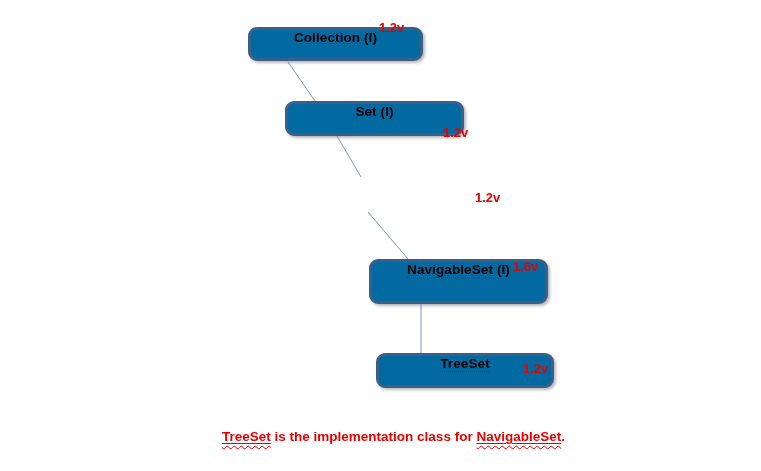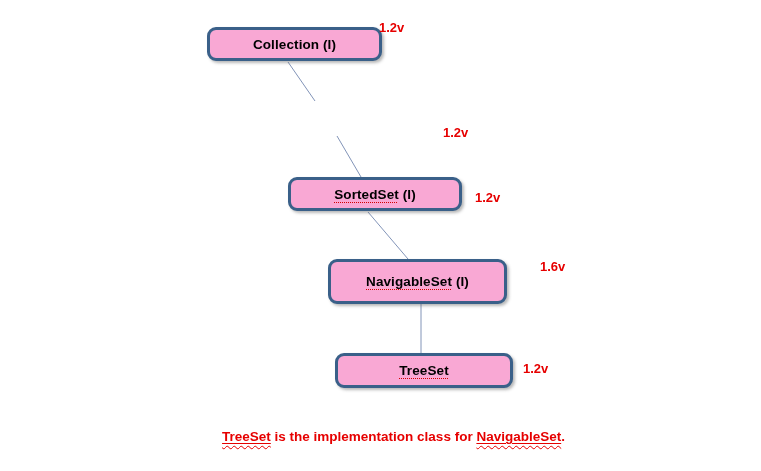--- a/index.html
+++ b/index.html
@@ -17,31 +17,32 @@
   }
   .connectors {
     position: absolute;
     left: 0; top: 0;
     width: 761px; height: 471px;
     pointer-events: none;
   }
   .node {
     position: absolute;
     box-sizing: border-box;
-    background: #f9a8d4;
+    background: #0369a1;
     border: 3px solid #3a6089;
     border-radius: 9px;
     box-shadow: 2px 2px 3px rgba(100,100,100,0.45);
     display: flex;
-    align-items: center;
+    align-items: flex-start;
     justify-content: center;
     font-size: 13.5px;
     font-weight: bold;
     color: #000000;
     letter-spacing: 0.1px;
+    margin-left: 41px;
   }
   .b1 { left: 207px; top: 27px;  width: 175px; height: 34px; }
   .b2 { left: 244px; top: 101px; width: 179px; height: 35px; }
   .b3 { left: 288px; top: 177px; width: 174px; height: 34px; }
   .b4 { left: 328px; top: 259px; width: 179px; height: 45px; }
   .b5 { left: 335px; top: 353px; width: 178px; height: 35px; }
   .flag {
     text-decoration: underline dotted #d40000;
     text-decoration-thickness: 1px;
     text-underline-offset: 3px;
@@ -49,21 +50,21 @@
   .version {
     position: absolute;
     font-size: 13px;
     line-height: 15px;
     color: #e60000;
     font-weight: bold;
   }
   .v1 { left: 379px; top: 20px; }
   .v2 { left: 443px; top: 125px; }
   .v3 { left: 475px; top: 190px; }
-  .v4 { left: 540px; top: 259px; }
+  .v4 { left: 513px; top: 259px; }
   .v5 { left: 523px; top: 361px; }
   .caption {
     position: absolute;
     left: 0; right: 0;
     top: 429px;
     text-align: center;
     transform: translateX(13px);
     font-size: 13.5px;
     font-weight: bold;
     color: #e60000;
@@ -89,25 +90,25 @@
     <line x1="337" y1="136" x2="361" y2="177" stroke="#8294b8" stroke-width="1"></line>
     <line x1="368" y1="212" x2="408" y2="259" stroke="#8294b8" stroke-width="1"></line>
     <line x1="421" y1="291" x2="421" y2="353" stroke="#8294b8" stroke-width="1"></line>
   </svg>
 
   <div class="node b1">
     <span>Collection (I)</span>
   </div>
   <div class="version v1">1.2v</div>
 
+  <div class="node b2">
+    <span>Set (I)</span>
+  </div>
   <div class="version v2">1.2v</div>
 
-  <div class="node b3">
-    <span><span class="flag">SortedSet</span><span> (I)</span></span>
-  </div>
   <div class="version v3">1.2v</div>
 
   <div class="node b4">
     <span><span class="flag">NavigableSet</span><span> (I)</span></span>
   </div>
   <div class="version v4">1.6v</div>
 
   <div class="node b5">
     <span><span class="flag">TreeSet</span><span></span></span>
   </div>

